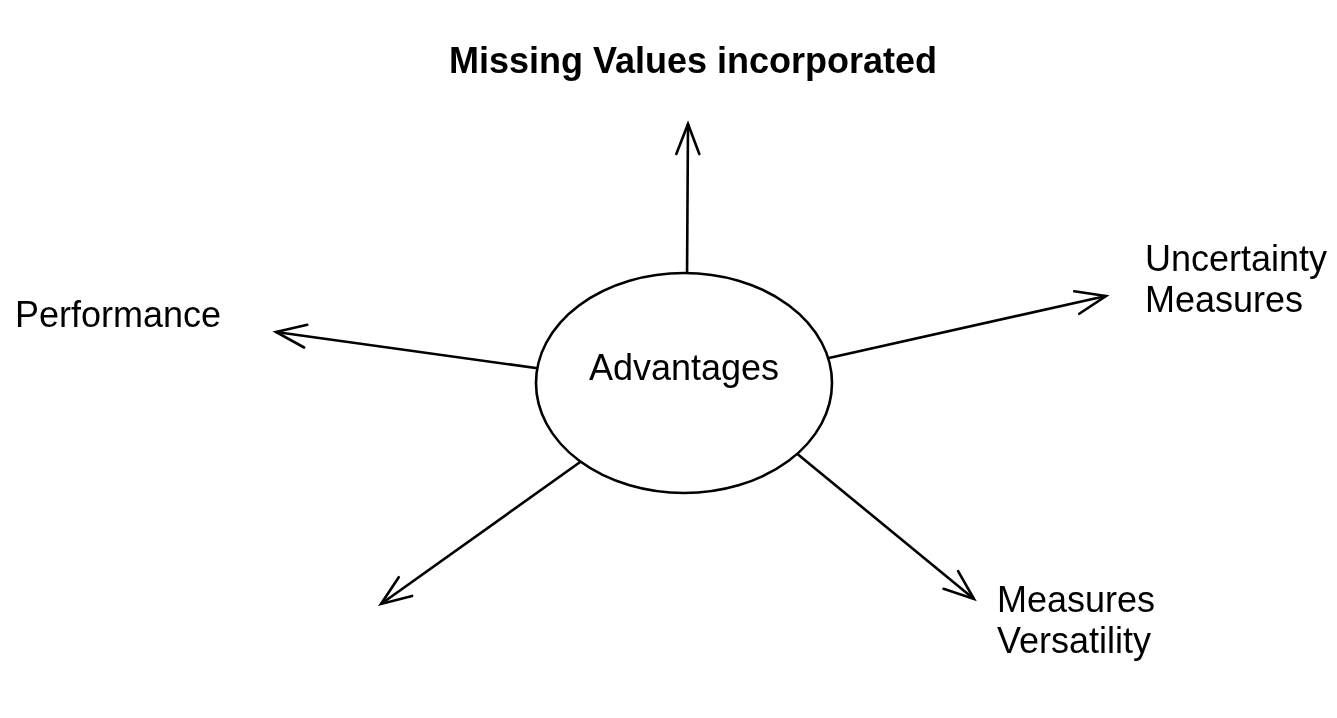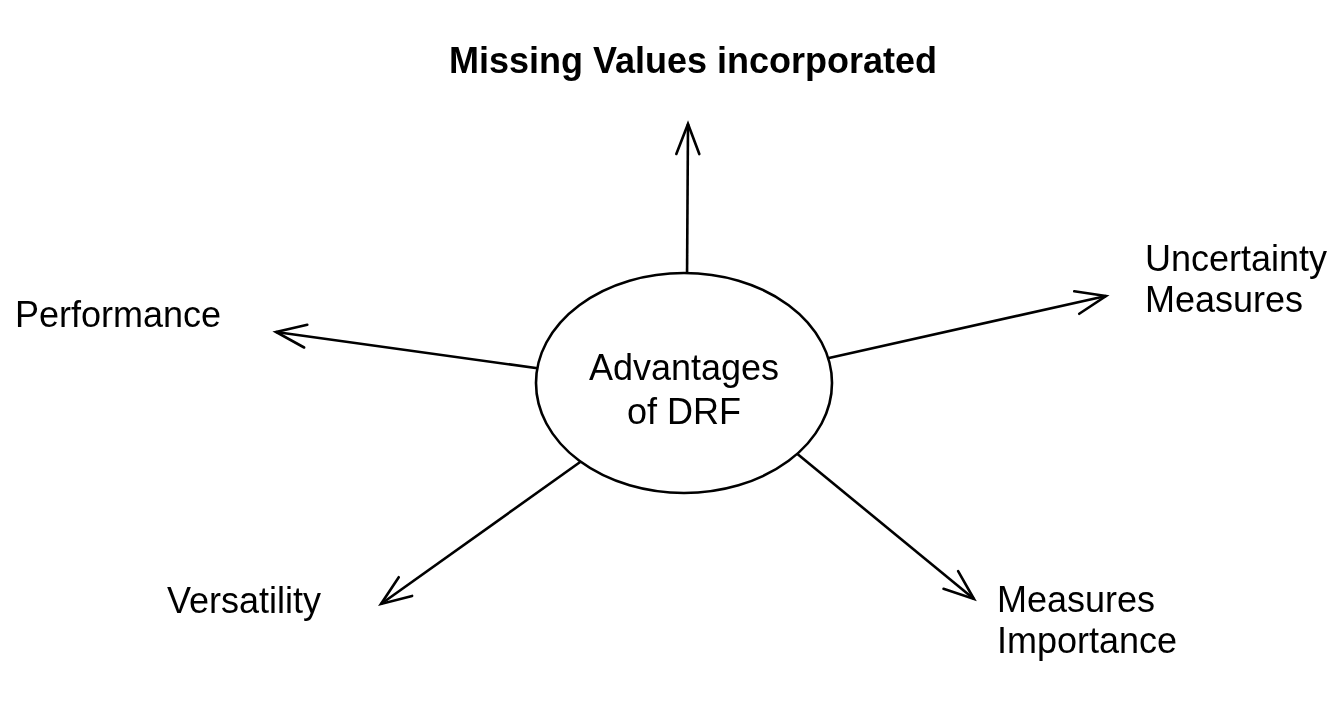--- a/index.html
+++ b/index.html
@@ -60,32 +60,30 @@
     <line x1="550" y1="370" x2="276" y2="332" stroke="#000000" stroke-width="2.6" marker-end="url(#openArrow)"></line>
     <line x1="820" y1="360" x2="1106" y2="296" stroke="#000000" stroke-width="2.6" marker-end="url(#openArrow)"></line>
     <line x1="590" y1="455" x2="381" y2="604" stroke="#000000" stroke-width="2.6" marker-end="url(#openArrow)"></line>
     <line x1="795" y1="452" x2="974" y2="599" stroke="#000000" stroke-width="2.6" marker-end="url(#openArrow)"></line>
 
     <ellipse cx="684" cy="383" rx="148" ry="110" fill="#ffffff" stroke="#000000" stroke-width="2.6"></ellipse>
   </svg>
 
   <div class="label label-center" style="left:684px; top:338px;">
     <span class="line">Advantages</span>
-    <span class="line">of DRF</span>
   </div>
 
   <div class="label label-title" style="left:693px; top:40px;">Missing Values incorporated</div>
 
   <div class="label" style="left:1145px; top:238px;">
     <span class="line">Uncertainty</span>
     <span class="line">Measures</span>
   </div>
 
   <div class="label" style="left:15px; top:294px;">Performance</div>
 
-  <div class="label" style="left:167px; top:580px;">Versatility</div>
 
   <div class="label" style="left:997px; top:579px;">
     <span class="line">Measures</span>
-    <span class="line">Importance</span>
+    <span class="line">Versatility</span>
   </div>
 
 </div>
 
 </body></html>

